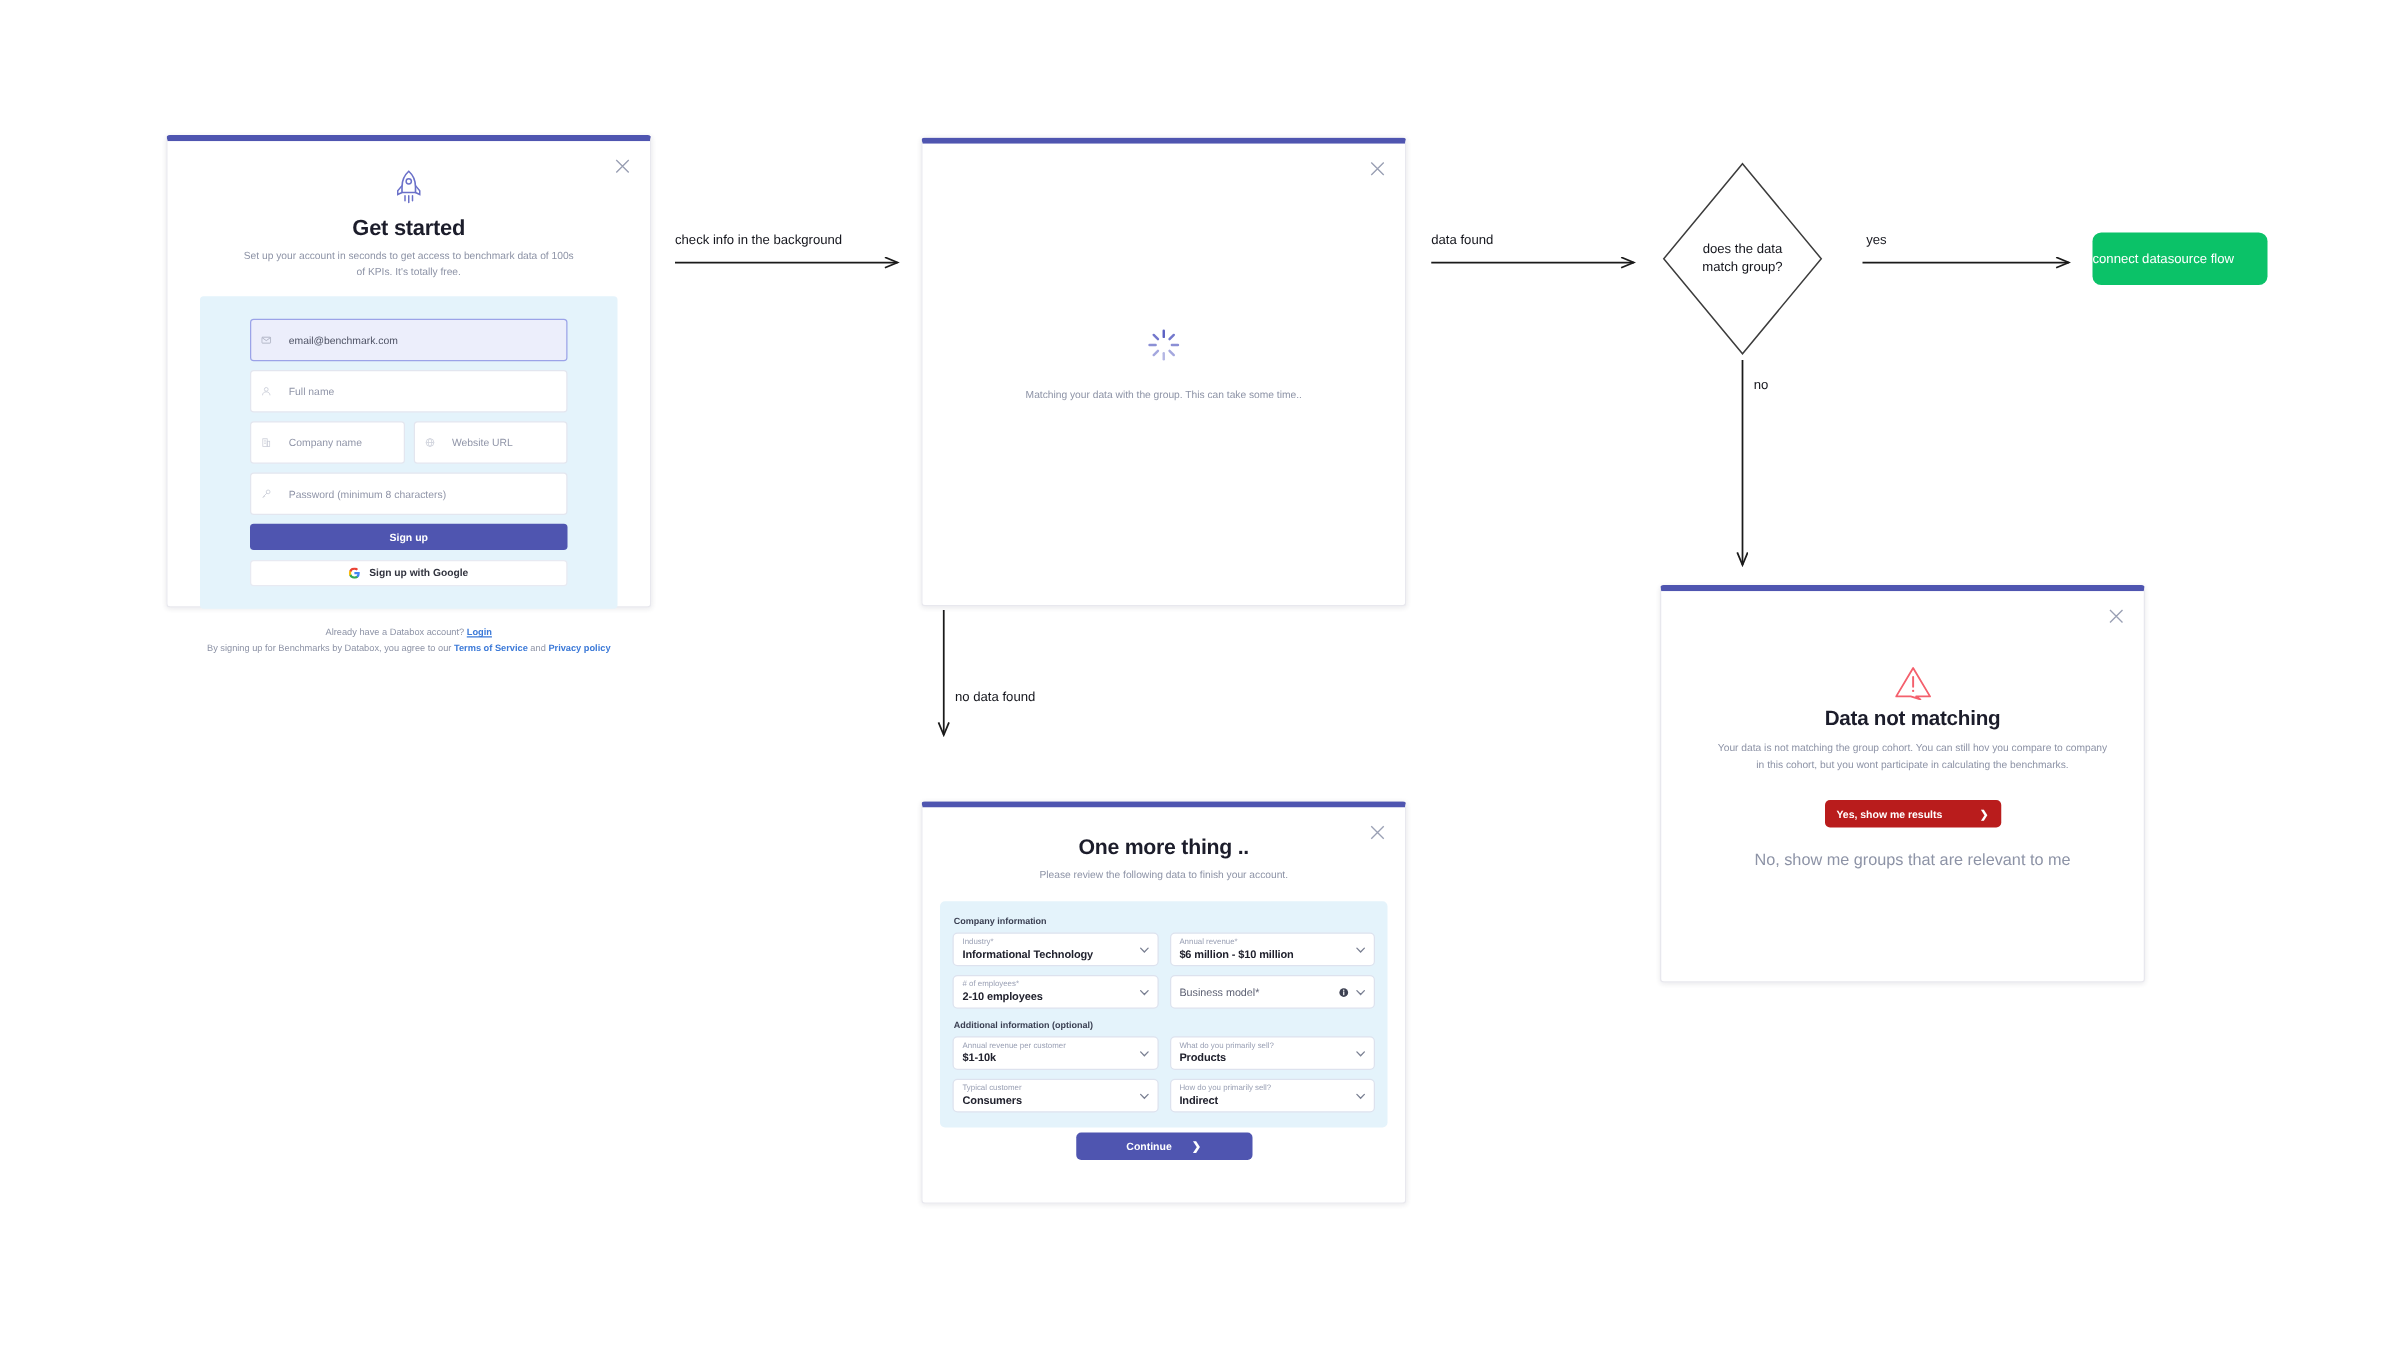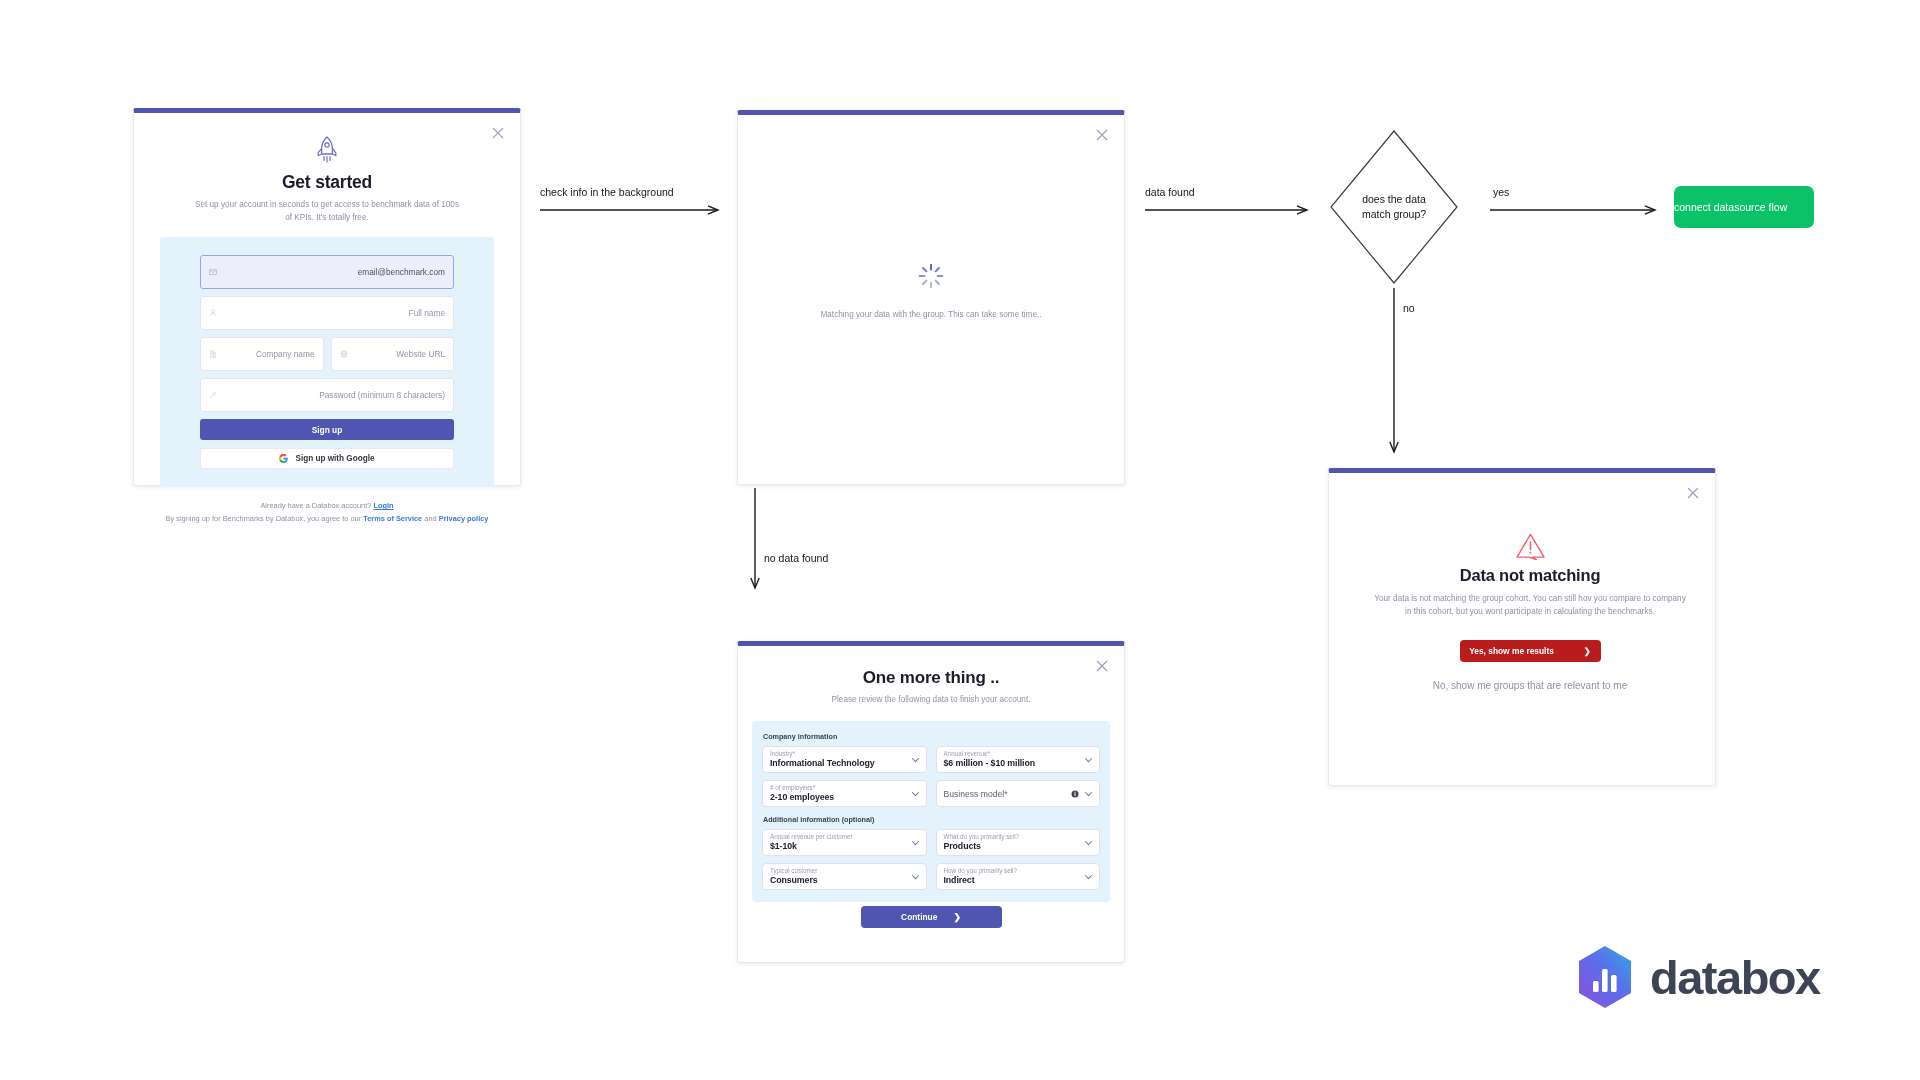--- a/index.html
+++ b/index.html
@@ -40,21 +40,21 @@
     line-height: 1.55; margin: 6px auto 0; width: 270px;
   }
   .signup-panel {
     margin: 13px 26px 0; background: #e4f3fb; border-radius: 3px;
     padding: 18px 40px 18px;
   }
   .fld {
     display: flex; align-items: center; gap: 14px;
     background: #fff; border: 1px solid #e3e6ef; border-radius: 3px;
     height: 22px; padding: 16px 8px; margin-bottom: 7px;
-    font-size: 8.3px; color: #9095a8; justify-content: space-between;
+    font-size: 8.3px; color: #9095a8;
   }
   .fld.focused {
     background: #eceefb; border: 1px solid #9ba3e8;
     color: #4d5163; font-weight: 500;
   }
   .fld .gi { width: 8px; height: 8px; flex: 0 0 8px; opacity: .55; }
   .fld .gi svg { width: 100%; height: 100%; display:block; }
   .fld-row { display: flex; gap: 7px; }
   .fld-row .fld { flex: 1; }
   .btn-primary {
@@ -142,21 +142,21 @@
     text-align:center; font-size: 8.2px; color:#8d93a6;
     line-height: 1.6; margin: 7px auto 0; width: 320px;
   }
   .btn-results {
     display:flex; align-items:center; justify-content:center; gap: 30px;
     width: 141px; height: 22px; margin: 22px auto 0;
     background:#b91c1c; color:#fff; border-radius:4px;
     font-size:8.4px; font-weight:bold; cursor:pointer;
   }
   .link-groups {
-    text-align:center; font-size:10px; color:#8d93a6;
+    text-align:center; font-size:13px; color:#8d93a6;
     margin-top: 18px; cursor:pointer;
   }
 
   
   .flow-label {
     position:absolute; font-size: 10.5px; color:#15161d;
     white-space: nowrap; font-family: "Liberation Sans", sans-serif;
   }
   .diamond-text {
     position:absolute; text-align:center; font-size: 10.5px;
@@ -480,32 +480,14 @@
     <div class="nomatch-body">Your data is not matching the group cohort. You can still hov you compare to company in this cohort, but you wont participate in calculating the benchmarks.</div>
 
     <div class="btn-results">
       <span>Yes, show me results</span>
       <span>❯</span>
     </div>
 
     <div class="link-groups">No, show me groups that are relevant to me</div>
   </div>
 
-  <div id="logo">
-    <span class="mark">
-      <svg viewBox="0 0 58 64">
-        <defs>
-          <linearGradient id="dbg" x1="0" y1="1" x2="1" y2="0">
-            <stop offset="0%" stop-color="#8b4ee0"></stop>
-            <stop offset="55%" stop-color="#5b6ee8"></stop>
-            <stop offset="100%" stop-color="#2fa8e8"></stop>
-          </linearGradient>
-        </defs>
-        <path d="M29,1 L55,16 L55,48 L29,63 L3,48 L3,16 Z" fill="url(#dbg)"></path>
-        <rect x="17" y="36" width="5.6" height="11" rx="1.6" fill="#fff"></rect>
-        <rect x="26" y="24" width="5.6" height="23" rx="1.6" fill="#fff"></rect>
-        <rect x="35" y="30" width="5.6" height="17" rx="1.6" fill="#fff"></rect>
-      </svg>
-    </span>
-    <span class="word">databox</span>
-  </div>
 
 </div>
 
 </body></html>

